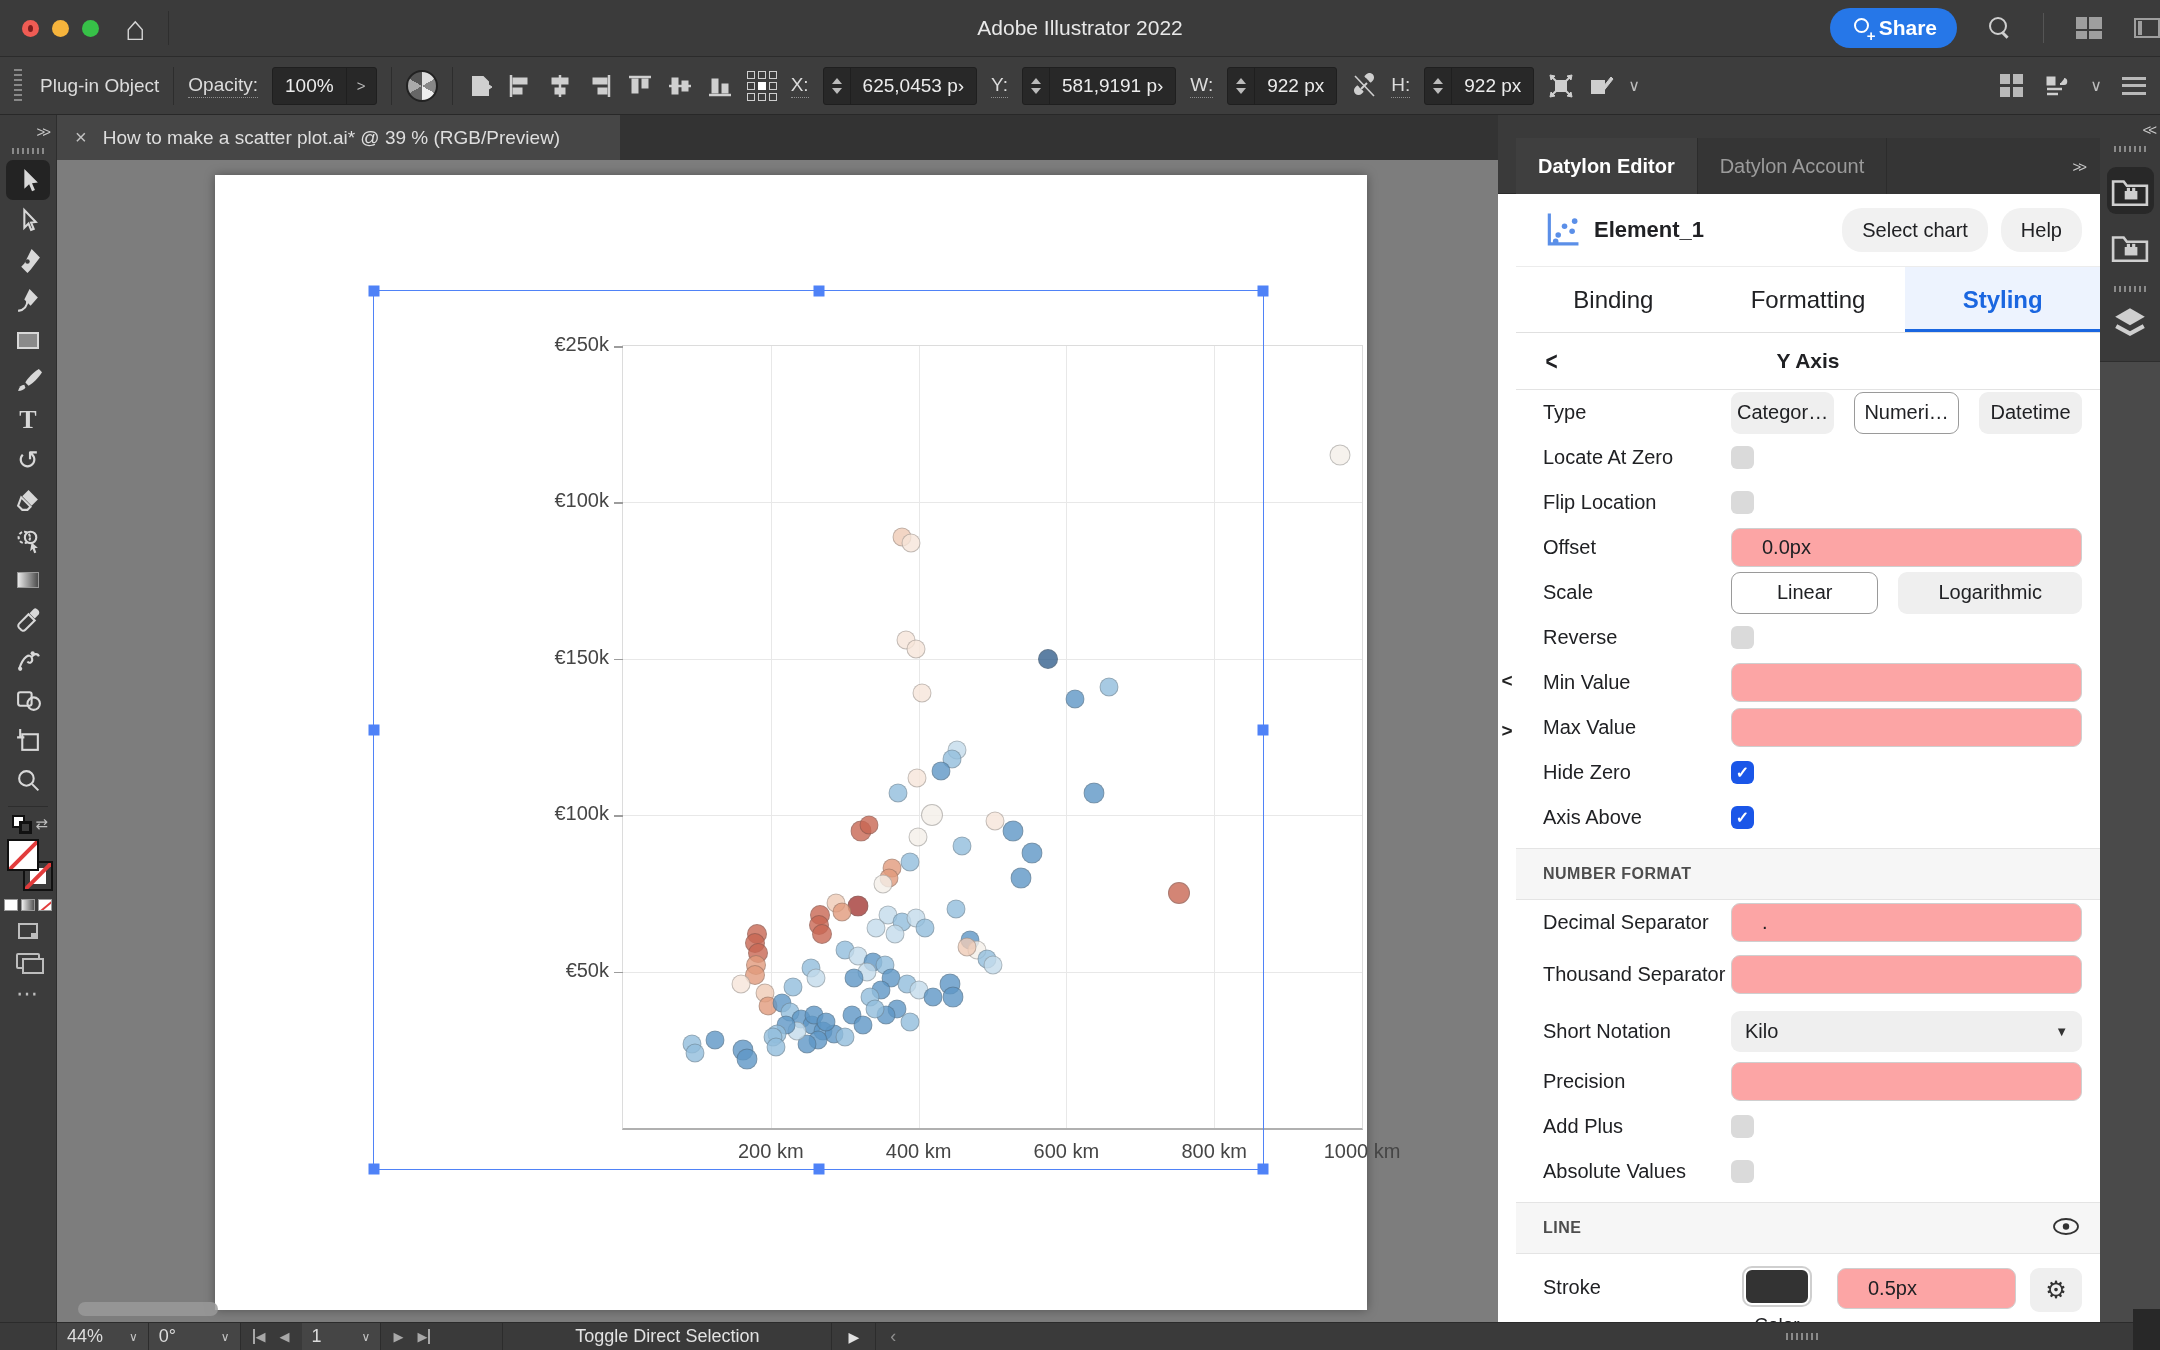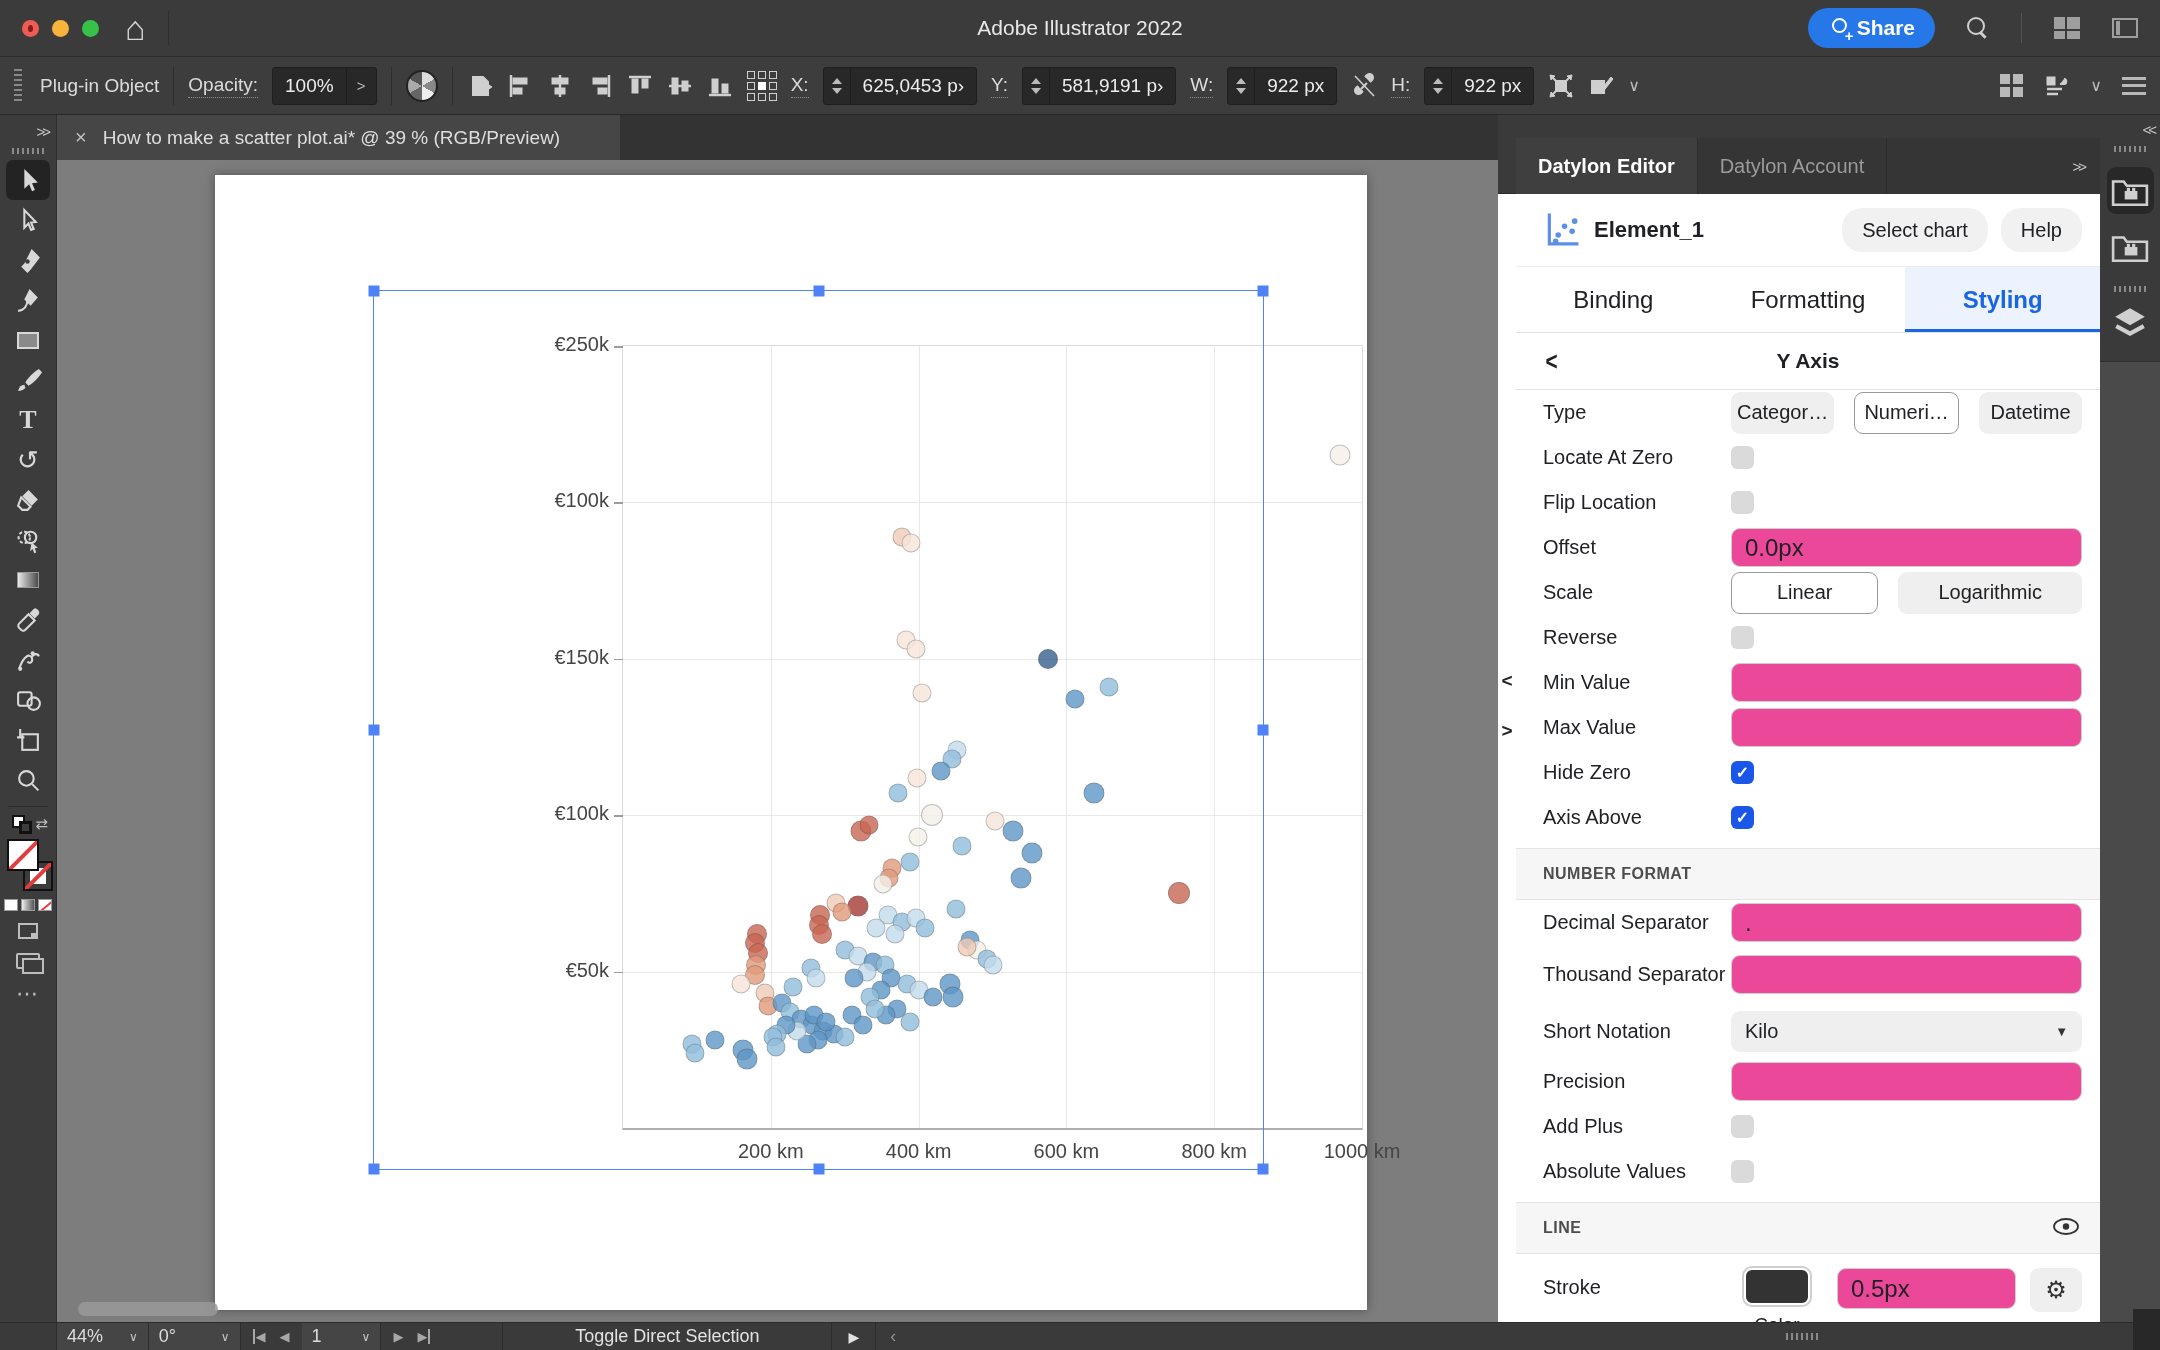--- a/index.html
+++ b/index.html
@@ -8,21 +8,21 @@
   
   .titlebar{height:57px;background:#3b3b3b;border-bottom:1px solid #2b2b2b;display:flex;align-items:center;position:relative;flex:0 0 auto}
   .tl{width:17px;height:17px;border-radius:50%;margin-left:13px;position:relative}
   .tl.red{background:#f05c54;margin-left:22px}
   .tl.red::after{content:"";position:absolute;left:6px;top:5px;width:5px;height:7px;border-radius:50%;background:#7e1d1d}
   .tl.yellow{background:#f6b43c}
   .tl.green{background:#37c148}
   .home-ico{color:#d6d6d6;font-size:34px;margin-left:26px;line-height:1}
   .tb-divider{width:1px;height:34px;background:#2e2e2e;margin-left:22px}
   .tb-title{position:absolute;left:0;right:0;text-align:center;color:#e8e8e8;font-size:21px}
-  .tb-right{position:absolute;right:22px;display:flex;align-items:center;gap:32px}
+  .tb-right{position:absolute;right:0;display:flex;align-items:center;gap:32px}
   .share-btn{background:#2677e8;color:#fff;border-radius:20px;height:40px;display:flex;align-items:center;gap:9px;padding:0 20px;font-size:21px;font-weight:bold}
   .person{width:20px;height:20px;position:relative;display:inline-block}
   .person::before{content:"";position:absolute;left:4px;top:0;width:11px;height:11px;border:2.5px solid #fff;border-radius:50%}
   .person::after{content:"+";position:absolute;right:-6px;bottom:-6px;color:#fff;font-size:15px;font-weight:bold}
   .search-ico{width:22px;height:22px;position:relative;display:inline-block}
   .search-ico::before{content:"";position:absolute;left:0;top:0;width:14px;height:14px;border:2.5px solid #cfcfcf;border-radius:50%}
   .search-ico::after{content:"";position:absolute;left:14px;top:14px;width:8px;height:2.5px;background:#cfcfcf;transform:rotate(45deg);transform-origin:0 0}
   .vdiv{width:1px;height:30px;background:#555}
   .grid-ico{width:26px;height:22px;display:grid;grid-template-columns:11px 13px;grid-template-rows:12px 8px;gap:2px}
   .grid-ico span{background:#9e9e9e}
@@ -128,21 +128,21 @@
   .axis-head .back{position:absolute;left:28px;font-size:26px;font-weight:bold;transform:scaleX(.8)}
   .axis-head .ttl{flex:1;text-align:center;font-size:21px;font-weight:bold}
   .prow{display:flex;align-items:center;min-height:45px;padding:2px 18px 2px 27px}
   .prow .lbl{flex:0 0 188px;font-size:20px;line-height:1.15}
   .prow .ctl{flex:1;display:flex;align-items:center}
   .segs{display:flex;gap:20px;width:100%}
   .seg{flex:1;height:42px;display:flex;align-items:center;justify-content:center;background:#efefef;border-radius:9px;font-size:20px;white-space:nowrap;padding:0 6px}
   .seg.sel{background:#fff;border:1.5px solid #9a9a9a}
   .toggle{width:23px;height:23px;border-radius:6px;background:#dadada}
   .checkbox{width:23px;height:23px;border-radius:6px;background:#1a56e8;color:#fff;font-size:16px;font-weight:bold;display:flex;align-items:center;justify-content:center}
-  .tinput{width:100%;height:39px;border:1.5px solid #cfcfcf;border-radius:9px;padding:0 13px;font-size:24px;font-family:"Liberation Sans",sans-serif;color:#202124;outline:none;background:#ec4899}
+  .tinput{width:100%;height:39px;border:1.5px solid #cfcfcf;border-radius:9px;padding:0 30px;font-size:20px;font-family:"Liberation Sans",sans-serif;color:#202124;outline:none;background:#fca5a5}
   .dropdown{width:100%;height:41px;background:#efefef;border-radius:9px;display:flex;align-items:center;padding:0 14px;font-size:20px}
   .dropdown .dd-arrow{margin-left:auto;font-size:13px;color:#333}
   .band{height:52px;background:#f6f6f6;border-top:1px solid #e4e4e4;border-bottom:1px solid #e4e4e4;display:flex;align-items:center;padding:0 20px 0 27px;font-size:16px;font-weight:bold;color:#4d4d4d;letter-spacing:.5px;flex:0 0 auto;margin-top:8px}
   .band .eye{margin-left:auto}
   .stroke-row{display:flex;padding:14px 18px 10px 27px}
   .stroke-row .lbl{flex:0 0 188px;font-size:20px;padding-top:8px}
   .swatch-stack{width:92px;display:flex;flex-direction:column;align-items:center;gap:9px}
   .swatch{width:66px;height:37px;border-radius:8px;background:#333;border:2px solid #fff;box-shadow:0 0 0 2px #cfcfcf}
   .cap18{font-size:19px;color:#202124}
   .weight-stack{flex:1;display:flex;flex-direction:column;gap:25px;align-items:center;margin:0 14px}

